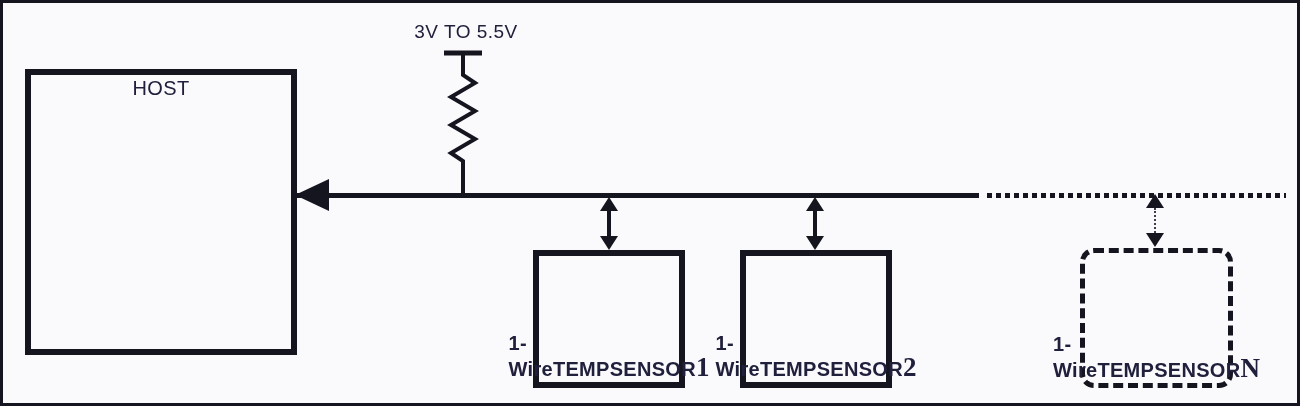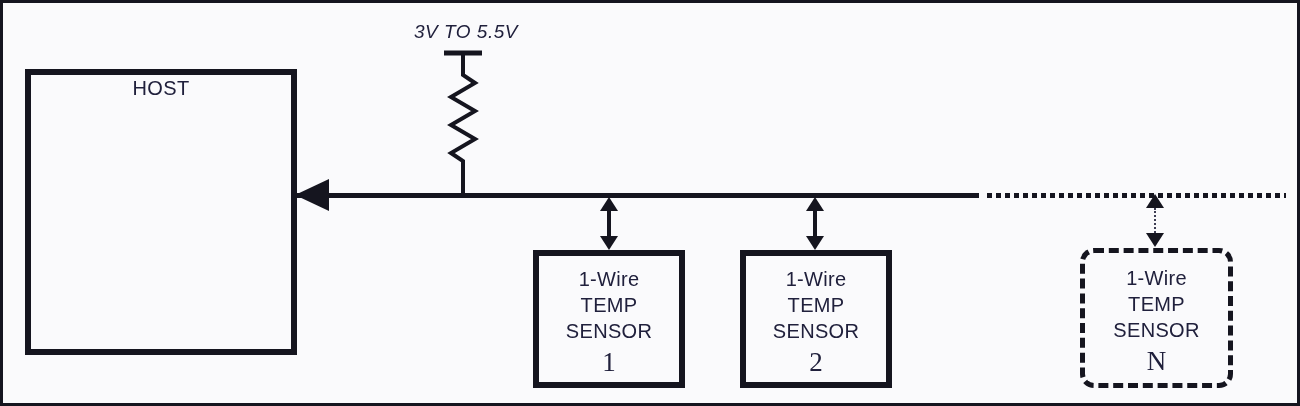--- a/index.html
+++ b/index.html
@@ -45,30 +45,31 @@
     position:absolute;left:292px;top:176px;
     width:0;height:0;
     border-top:16px solid transparent;
     border-bottom:16px solid transparent;
     border-right:34px solid var(--line);
   }
   
   .supply-label{
     position:absolute;left:403px;top:18px;width:120px;
     text-align:center;color:var(--text);
-    font-size:19px;letter-spacing:0.5px;white-space:nowrap;font-style:italic;
+    font-size:19px;letter-spacing:0.5px;white-space:nowrap;
   }
   .resistor-svg{position:absolute;left:428px;top:44px;}
   
   .sensor{
     position:absolute;top:247px;height:138px;
     border:6px solid var(--line);
     background:var(--bg);
-    display:flex;flex-direction:column;align-items:center;justify-content:center;
+    display:flex;flex-direction:row;align-items:flex-end;justify-content:center;
     padding-top:4px;
+    font-weight:bold;
   }
   .sensor.s1{left:530px;width:152px;}
   .sensor.s2{left:737px;width:152px;}
   .sensor.sn{
     left:1077px;top:245px;width:153px;height:140px;
     border:5px dashed var(--line);
     border-radius:14px;
   }
   .sline{
     color:var(--text);font-size:20px;line-height:26px;letter-spacing:0.3px;

